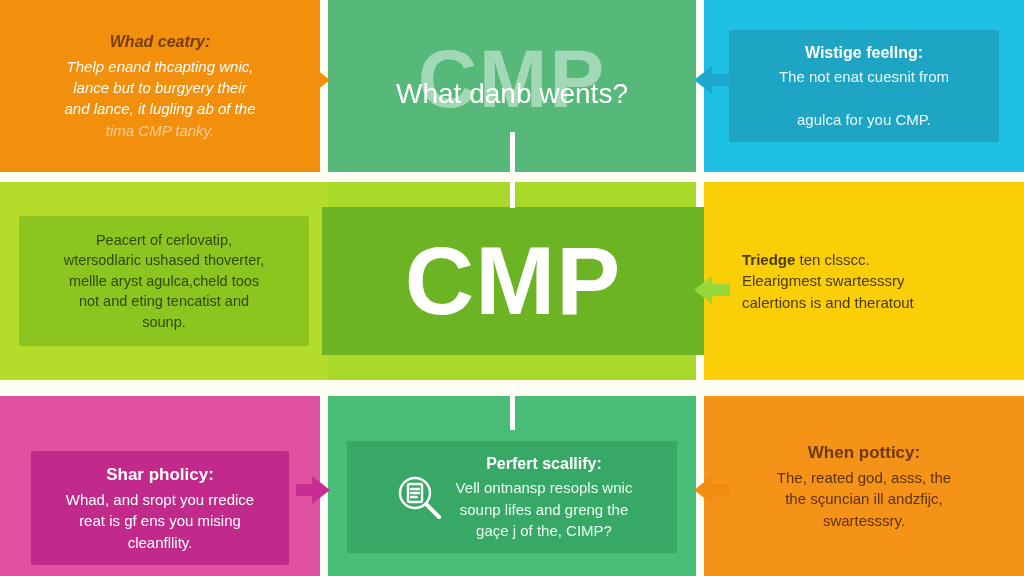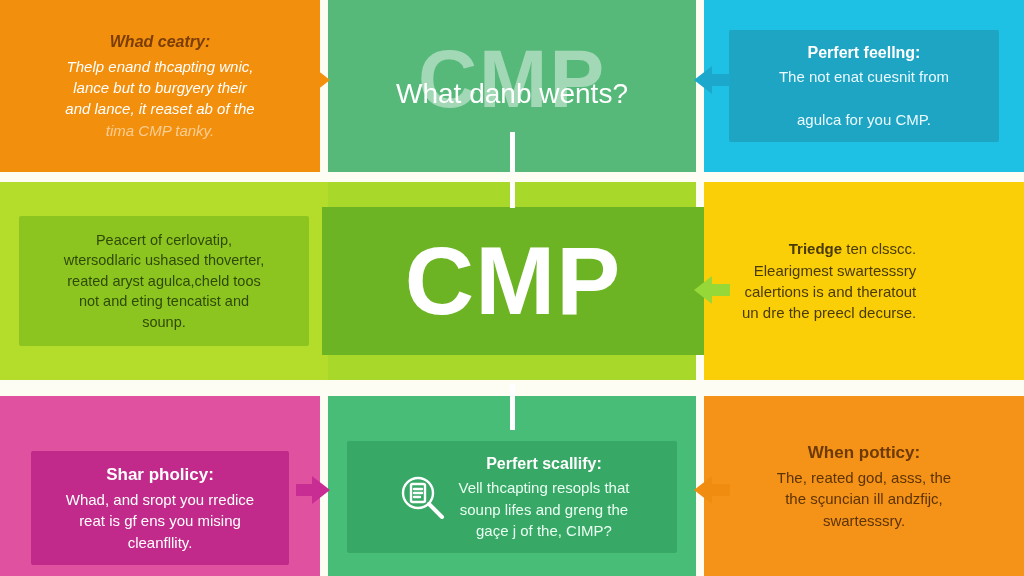--- a/index.html
+++ b/index.html
@@ -40,21 +40,21 @@
     flex-direction: row;
     gap: 10px;
   }
 
   .txt {
     margin: 0;
     text-align: center;
     line-height: 1.42;
   }
   .txt.left {
-    text-align: right;
+    text-align: left;
   }
   .title {
     font-weight: bold;
     display: block;
     margin-bottom: 2px;
   }
   .ghost {
     opacity: 0.55;
   }
 
@@ -110,70 +110,69 @@
 <body>
 
 <div id="canvas">
 
   <div class="cell" style="left:0px; top:0px; width:320px; height:172px; background:#f28f0c;">
     <div class="panel" style="width:280px; padding:6px 10px;">
       <div class="txt" style="font-size:15px; color:#ffffff;font-style:italic;">
         <span class="title" style="color:#7a3d05; font-size:16px;">Whad ceatry:</span>
         <span>Thelp enand thcapting wnic,</span><br>
         <span>lance but to burgyery their</span><br>
-        <span>and lance, it reaset ab of the</span><br>
+        <span>and lance, it lugling ab of the</span><br>
         <span class="ghost">tima CMP tanky.</span>
       </div>
     </div>
   </div>
 
   <div class="cell" style="left:328px; top:0px; width:368px; height:172px; background:#56b97a;">
     <div class="cmp-ghost">CMP</div>
     <div class="panel" style="width:100%; justify-content:flex-start; padding-top:18px; position:relative;">
       <div class="txt" style="font-size:28px; color:#ffffff; position:relative; z-index:2;">
         <span class="title" style="color:#ffffff; font-weight:normal;">What danb wents?</span>
       </div>
     </div>
   </div>
 
   <div class="cell" style="left:704px; top:0px; width:320px; height:172px; background:#1ec0e3;">
     <div class="panel" style="width:270px; background:#1fa5c4; padding:12px 12px; border-radius:2px;">
       <div class="txt" style="font-size:15px; color:#eafaff;">
-        <span class="title" style="color:#ffffff; font-size:16px;">Perfert feellng:</span>
+        <span class="title" style="color:#ffffff; font-size:16px;">Wistige feellng:</span>
         <span>The not enat cuesnit from</span><br>
         <br>
         <span>agulca for you CMP.</span>
       </div>
     </div>
   </div>
 
   <div class="cell" style="left:0px; top:182px; width:328px; height:198px; background:#b4dc2b;">
     <div class="panel" style="width:290px; background:#8dc520; padding:14px 10px; border-radius:2px;">
       <div class="txt" style="font-size:14.5px; color:#2f4a05;">
         <span>Peacert of cerlovatip,</span><br>
         <span>wtersodlaric ushased thoverter,</span><br>
-        <span>reated aryst agulca,cheld toos</span><br>
+        <span>mellle aryst agulca,cheld toos</span><br>
         <span>not and eting tencatist and</span><br>
         <span>sounp.</span>
       </div>
     </div>
   </div>
 
   <div class="cell" style="left:328px; top:182px; width:368px; height:198px; background:#a8d92a;"></div>
   <div class="hero-panel" style="left:322px; top:207px; width:382px; height:148px; background:#6db424;">
     <div class="hero-text">CMP</div>
   </div>
 
   <div class="cell" style="left:704px; top:182px; width:320px; height:198px; background:#fbcf08;">
     <div class="panel" style="width:280px; padding:6px 6px 6px 18px; align-items:flex-start;">
       <div class="txt left" style="font-size:15px; color:#4a3a03;">
         <span style="font-weight:bold;">Triedge</span><span> ten clsscc.</span><br>
         <span>Elearigmest swartesssry</span><br>
         <span>calertions is and theratout</span><br>
-        <span>un dre the preecl decurse.</span>
       </div>
     </div>
   </div>
 
   <div class="cell" style="left:0px; top:396px; width:320px; height:224px; background:#e0529f;">
     <div class="panel" style="width:258px; background:#c12a8a; padding:12px 10px; border-radius:2px;">
       <div class="txt" style="font-size:15px; color:#ffffff;">
         <span class="title" style="font-size:17px;">Shar pholicy:</span>
         <span>Whad, and sropt you rredice</span><br>
         <span>reat is gf ens you mising</span><br>
@@ -189,21 +188,21 @@
           <circle cx="23" cy="23" r="15"></circle>
           <line x1="34" y1="34" x2="47" y2="47" stroke-width="4"></line>
           <rect x="16" y="14" width="14" height="18" rx="1.5"></rect>
           <line x1="19" y1="19" x2="27" y2="19"></line>
           <line x1="19" y1="23" x2="27" y2="23"></line>
           <line x1="19" y1="27" x2="25" y2="27"></line>
         </svg>
       </span>
       <div class="txt" style="font-size:15px; color:#eafff2;">
         <span class="title" style="font-size:16px; color:#ffffff;">Perfert scallify:</span>
-        <span>Vell thcapting resopls that</span><br>
+        <span>Vell ontnansp resopls wnic</span><br>
         <span>sounp lifes and greng the</span><br>
         <span>gaçe j of the, CIMP?</span>
       </div>
     </div>
   </div>
 
   <div class="cell" style="left:704px; top:396px; width:320px; height:180px; background:#f59318;">
     <div class="panel" style="width:280px; padding:6px 10px;">
       <div class="txt" style="font-size:15px; color:#5d3303;">
         <span class="title" style="font-size:17px; color:#6d3a04;">When potticy:</span>

